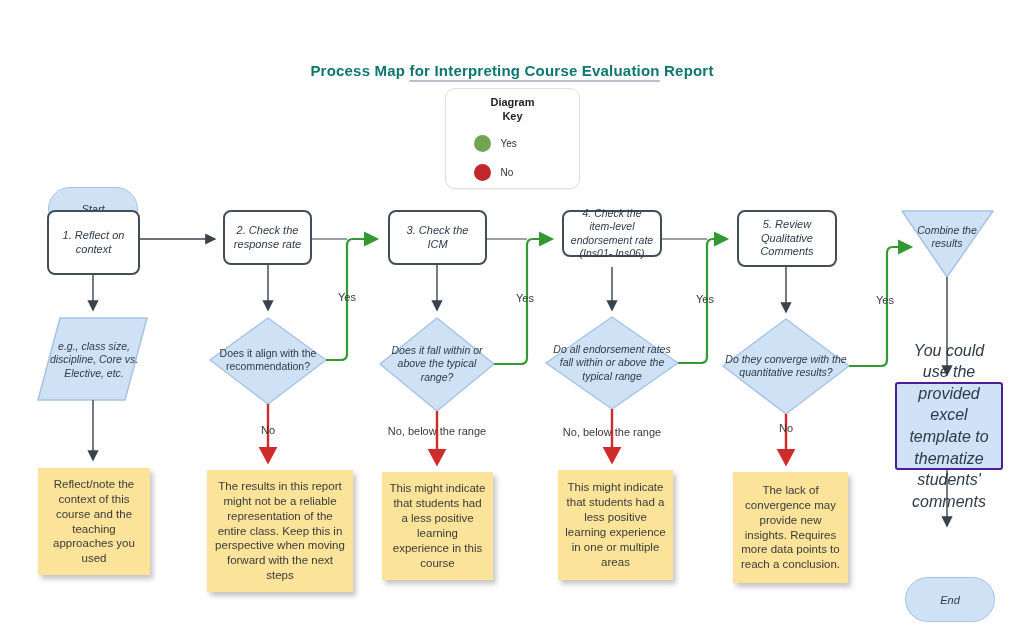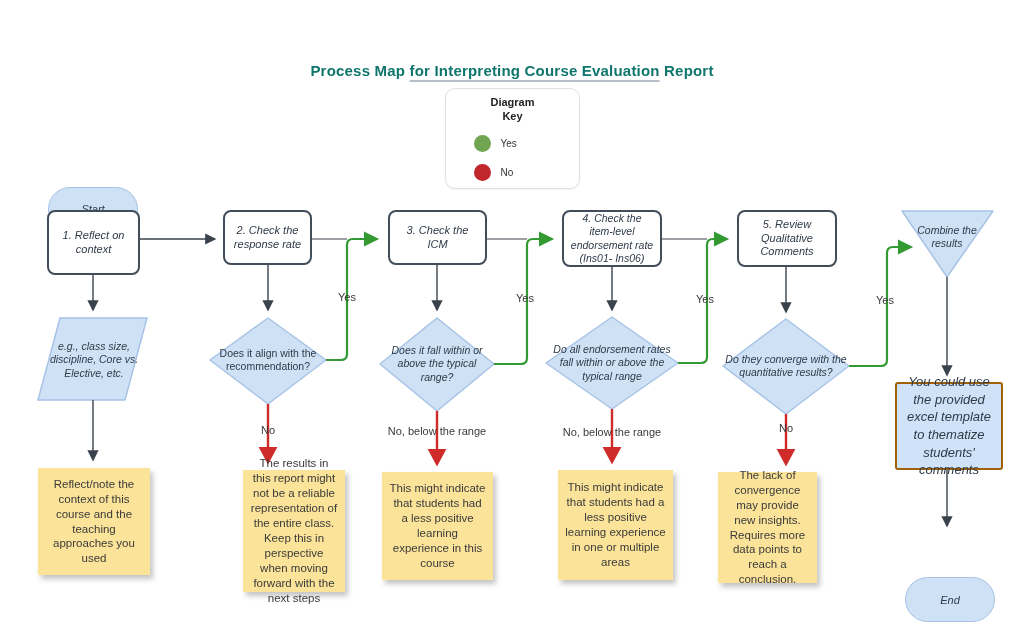--- a/index.html
+++ b/index.html
@@ -21,22 +21,22 @@
   .keylabel{font-size:10px;color:#333;}
 
   .node{position:absolute;display:flex;align-items:center;justify-content:center;
         text-align:center;box-sizing:border-box;}
   .stadium{background:#cfe2f5;border:1px solid #a6c3e6;border-radius:999px;
            font-style:italic;font-size:11px;margin-top:44px;}
   .proc{background:#ffffff;border:2px solid #414e5a;border-radius:8px;
         font-style:italic;font-size:11px;line-height:1.25;padding:2px 6px;}
   .sticky{background:#fbe49a;box-shadow:3px 4px 5px rgba(90,90,90,.35);
           font-size:11.5px;line-height:1.3;color:#3a3a3a;padding:2px 7px;}
-  .bluerect{background:#cfe2f7;border:2px solid #a16207;border-radius:3px;
-            font-style:italic;font-size:13px;line-height:1.35;padding:4px;}
+  .bluerect{background:#cfe2f7;border:2px solid #4c1d95;border-radius:3px;
+            font-style:italic;font-size:16px;line-height:1.35;padding:4px;}
   .overlay{position:absolute;display:flex;align-items:center;justify-content:center;
            text-align:center;font-size:10.5px;line-height:1.25;pointer-events:none;}
   .it{font-style:italic;}
   .edge-label{position:absolute;font-size:11px;color:#3a3a3a;text-align:center;}
 </style>
 </head>
 <body>
 
 <div class="stage">
 
@@ -101,40 +101,40 @@
       <span class="keylabel">No</span>
     </div>
   </div>
 
   <div class="node stadium" style="left:48px;top:143px;width:90px;height:44px;">Start</div>
   <div class="node stadium" style="left:905px;top:533px;width:90px;height:45px;">End</div>
 
   <div class="node proc" style="left:47px;top:210px;width:93px;height:65px;">1. Reflect on context</div>
   <div class="node proc" style="left:223px;top:210px;width:89px;height:55px;">2. Check the response rate</div>
   <div class="node proc" style="left:388px;top:210px;width:99px;height:55px;">3. Check the ICM</div>
-  <div class="node proc" style="left:562px;top:210px;width:100px;height:57px;font-size:10.5px;">4. Check the item-level endorsement rate (Ins01- Ins06)</div>
+  <div class="node proc" style="left:562px;top:210px;width:100px;height:47px;font-size:10.5px;">4. Check the item-level endorsement rate (Ins01- Ins06)</div>
   <div class="node proc" style="left:737px;top:210px;width:100px;height:57px;">5. Review Qualitative Comments</div>
 
   <div class="overlay it" style="left:48px;top:330px;width:92px;height:60px;">e.g., class size, discipline, Core vs. Elective, etc.</div>
   <div class="overlay" style="left:212px;top:336px;width:112px;height:48px;">Does it align with the recommendation?</div>
   <div class="overlay it" style="left:384px;top:338px;width:106px;height:52px;">Does it fall within or above the typical range?</div>
   <div class="overlay it" style="left:549px;top:336px;width:126px;height:54px;">Do all endorsement rates fall within or above the typical range</div>
   <div class="overlay it" style="left:722px;top:340px;width:128px;height:52px;">Do they converge with the quantitative results?</div>
   <div class="overlay it" style="left:907px;top:216px;width:80px;height:42px;">Combine the results</div>
 
   <div class="edge-label" style="left:329px;top:291px;width:36px;">Yes</div>
   <div class="edge-label" style="left:507px;top:292px;width:36px;">Yes</div>
   <div class="edge-label" style="left:687px;top:293px;width:36px;">Yes</div>
   <div class="edge-label" style="left:867px;top:294px;width:36px;">Yes</div>
   <div class="edge-label" style="left:250px;top:424px;width:36px;">No</div>
   <div class="edge-label" style="left:377px;top:425px;width:120px;">No, below the range</div>
   <div class="edge-label" style="left:552px;top:426px;width:120px;">No, below the range</div>
   <div class="edge-label" style="left:768px;top:422px;width:36px;">No</div>
 
   <div class="node sticky" style="left:38px;top:468px;width:112px;height:107px;">Reflect/note the context of this course and the teaching approaches you used</div>
-  <div class="node sticky" style="left:207px;top:470px;width:102px;height:122px;margin-left:36px;">The results in this report might not be a reliable representation of the entire class. Keep this in perspective when moving forward with the next steps</div>
+  <div class="node sticky" style="left:207px;top:470px;width:146px;height:122px;">The results in this report might not be a reliable representation of the entire class. Keep this in perspective when moving forward with the next steps</div>
   <div class="node sticky" style="left:382px;top:472px;width:111px;height:108px;">This might indicate that students had a less positive learning experience in this course</div>
   <div class="node sticky" style="left:558px;top:470px;width:115px;height:110px;">This might indicate that students had a less positive learning experience in one or multiple areas</div>
-  <div class="node sticky" style="left:718px;top:472px;width:99px;height:111px;">The lack of convergence may provide new insights. Requires more data points to reach a conclusion.</div>
+  <div class="node sticky" style="left:733px;top:472px;width:115px;height:111px;">The lack of convergence may provide new insights. Requires more data points to reach a conclusion.</div>
 
   <div class="node bluerect" style="left:895px;top:382px;width:108px;height:88px;">You could use the provided excel template to thematize students' comments</div>
 
 </div>
 
 </body></html>

